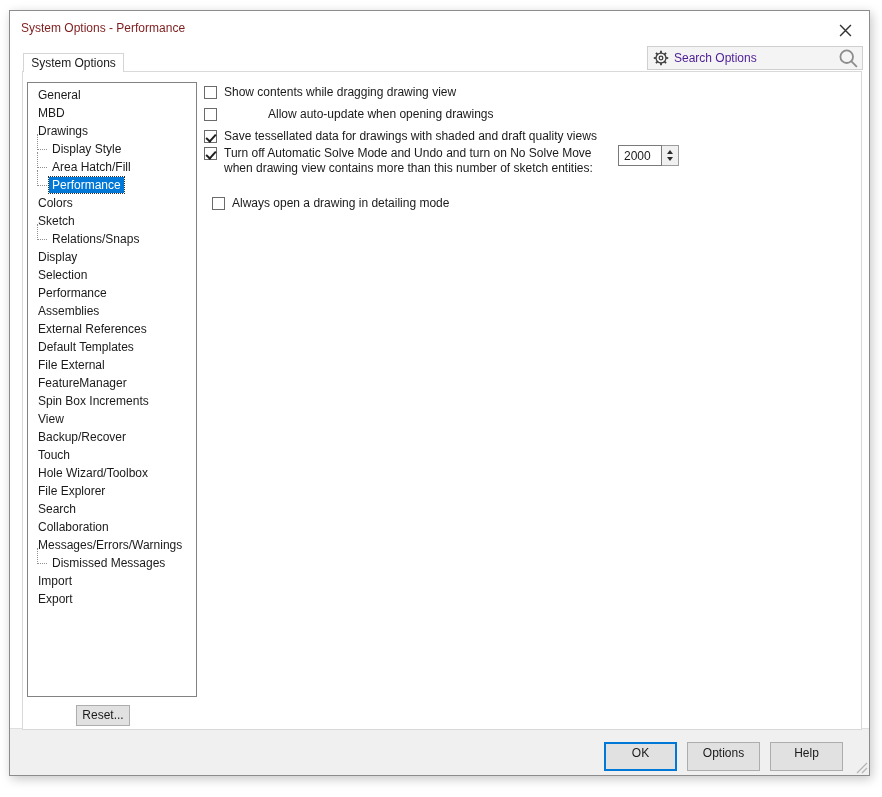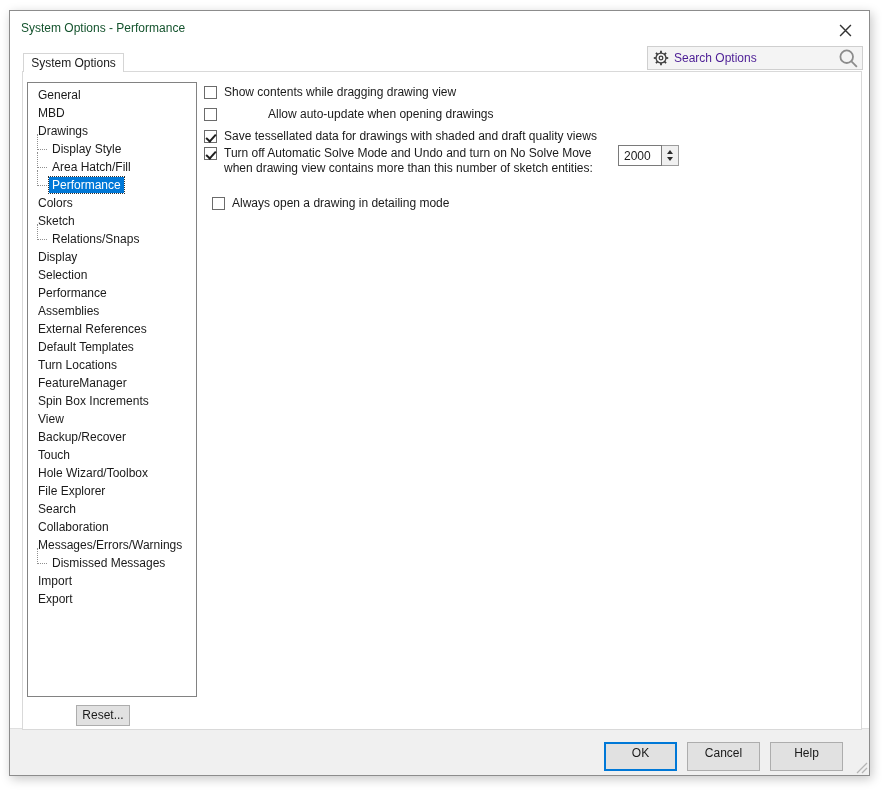--- a/index.html
+++ b/index.html
@@ -4,21 +4,21 @@
 <style>
   * { margin:0; padding:0; box-sizing:border-box; }
   html,body { width:882px; height:797px; background:#ffffff; overflow:hidden; }
   body { font-family:"Liberation Sans", sans-serif; font-size:12px; color:#1a1a1a; position:relative; }
 
   .dialog { position:absolute; left:9px; top:10px; width:861px; height:766px;
             background:#ffffff; border:1px solid #8c8c8c;
             box-shadow:2px 3px 10px rgba(0,0,0,0.22); }
 
   
-  .titlebar-text { position:absolute; left:11px; top:10px; font-size:12px; color:#14532d; }
+  .titlebar-text { position:absolute; left:11px; top:10px; font-size:12px; color:#7f1d1d; }
   .close-btn { position:absolute; right:10px; top:6px; width:28px; height:26px;
                display:flex; align-items:center; justify-content:center; cursor:pointer; }
 
   
   .tab { position:absolute; left:13px; top:42px; width:101px; height:19px; z-index:3;
          background:#fff; border:1px solid #d5d5d5; border-bottom:none;
          text-align:center; line-height:18px; }
 
   
   .search-box { position:absolute; left:637px; top:35px; width:216px; height:24px;
@@ -171,21 +171,21 @@
       <div class="tree-item root">
         <span class="tree-label">Assemblies</span>
       </div>
       <div class="tree-item root">
         <span class="tree-label">External References</span>
       </div>
       <div class="tree-item root">
         <span class="tree-label">Default Templates</span>
       </div>
       <div class="tree-item root">
-        <span class="tree-label">Turn Locations</span>
+        <span class="tree-label">File External</span>
       </div>
       <div class="tree-item root">
         <span class="tree-label">FeatureManager</span>
       </div>
       <div class="tree-item root">
         <span class="tree-label">Spin Box Increments</span>
       </div>
       <div class="tree-item root">
         <span class="tree-label">View</span>
       </div>
@@ -260,21 +260,21 @@
       <div class="opt-row">
         <span class="checkbox"></span>
         <div class="opt-text">
           <div>Always open a drawing in detailing mode</div>
         </div>
       </div>
     </div>
 
   <div class="footer"></div>
   <div class="btn default btn-ok">OK</div>
-  <div class="btn btn-cancel">Cancel</div>
+  <div class="btn btn-cancel">Options</div>
   <div class="btn btn-help">Help</div>
 
   <svg class="grip" width="15" height="15" viewBox="0 0 15 15">
     <g stroke="#b5b5b5" stroke-width="1.3">
       <line x1="14" y1="4" x2="4" y2="14"></line>
       <line x1="14" y1="9" x2="9" y2="14"></line>
     </g>
   </svg>
 
 </div>

